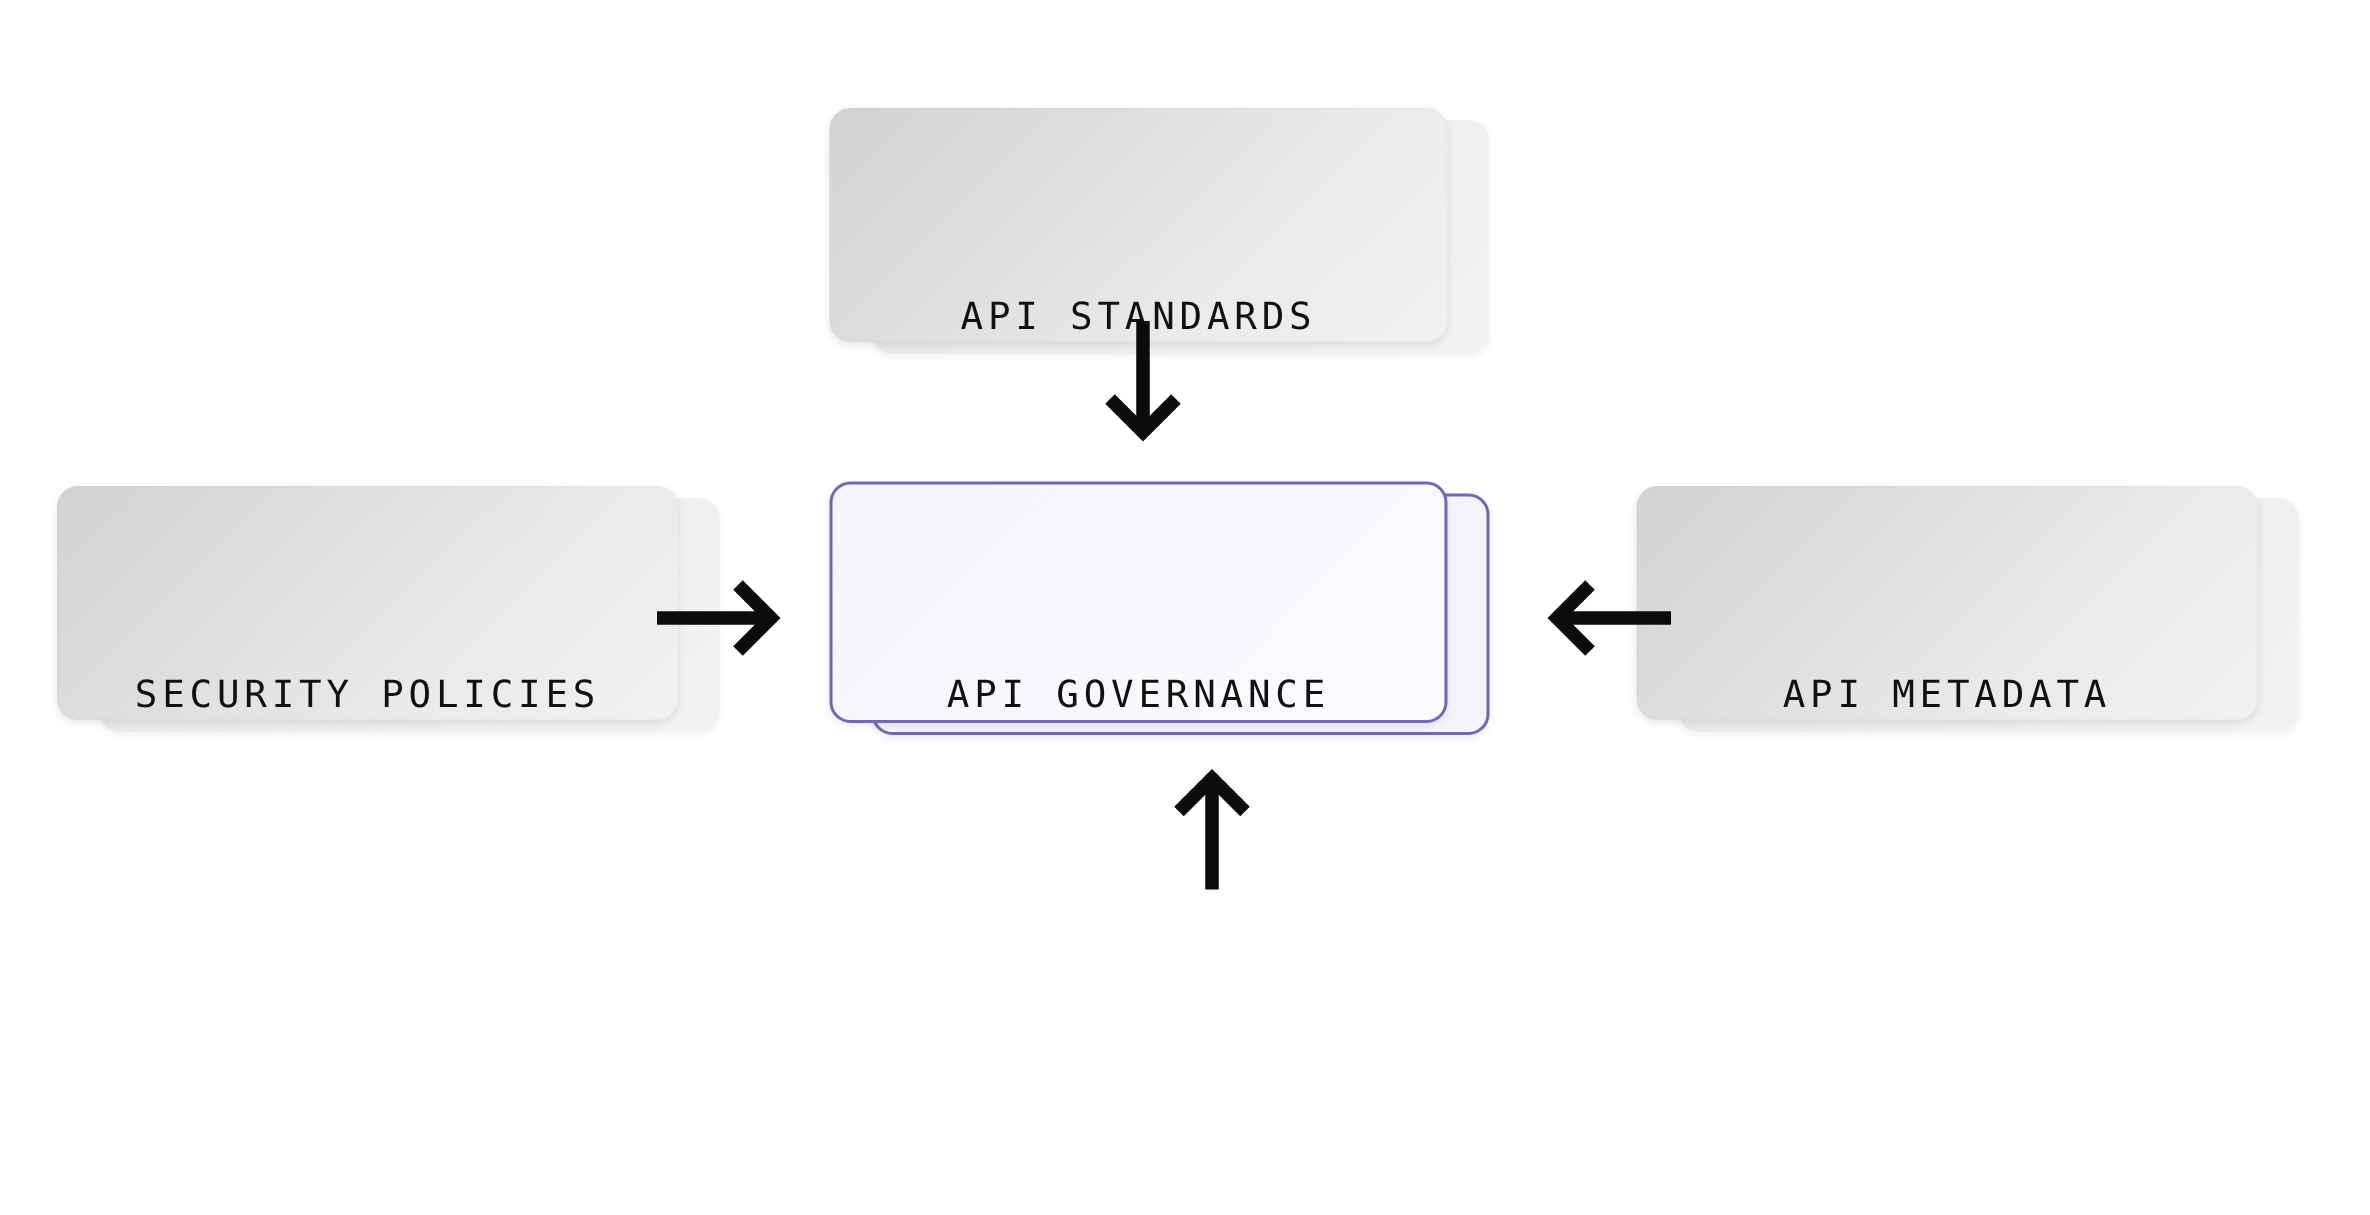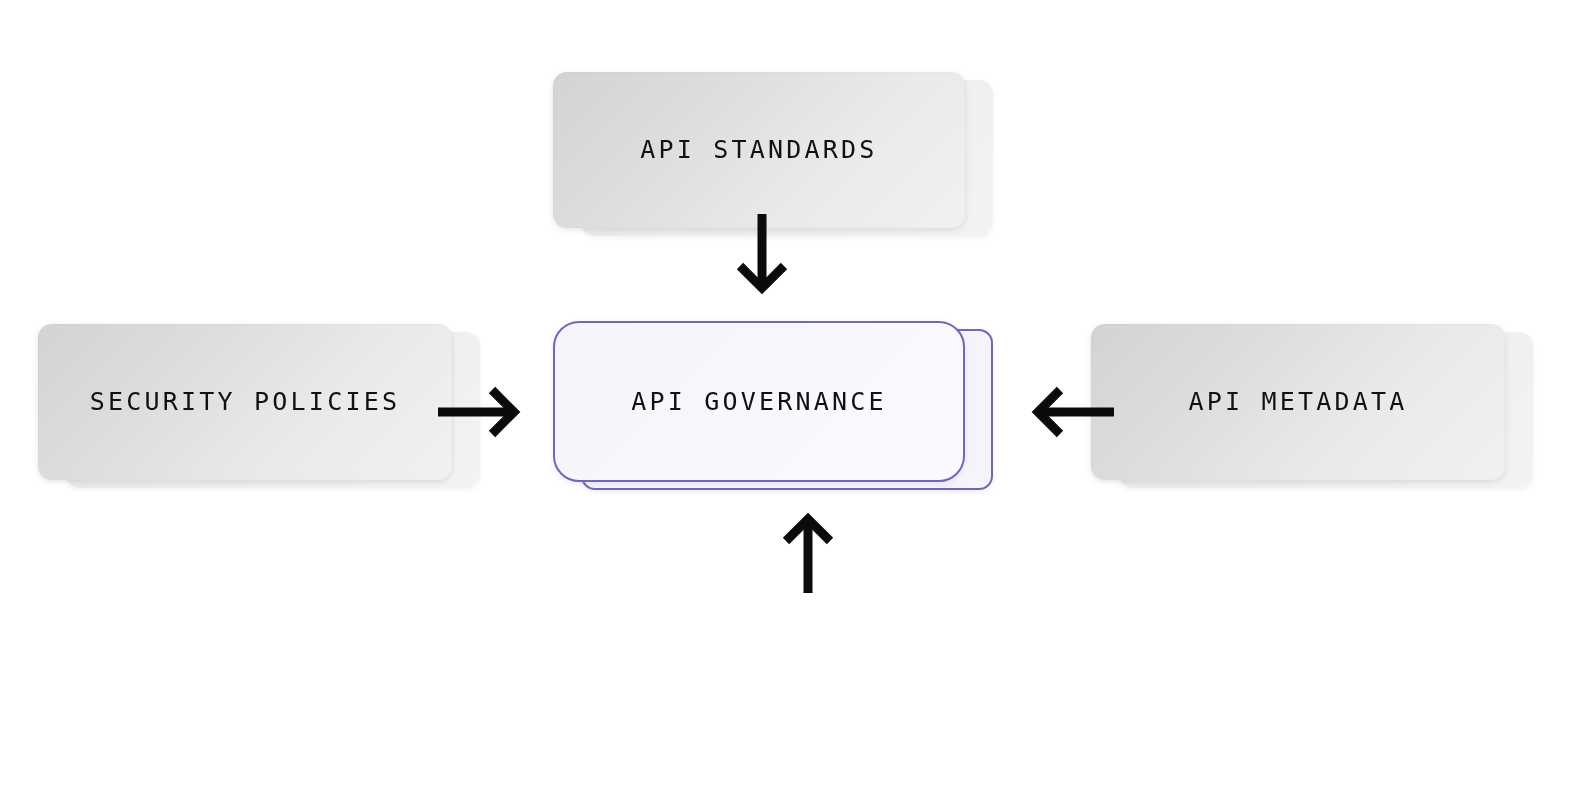--- a/index.html
+++ b/index.html
@@ -39,21 +39,21 @@
     position: absolute;
     left: 0;
     top: 0;
     right: 0;
     bottom: 0;
     border-radius: 14px;
     background: linear-gradient(135deg, #d2d3d5 0%, #dcdddf 32%, #e9eaea 66%, #f1f1f0 100%);
     box-shadow: 0 2px 6px rgba(0,0,0,0.10),
                 0 0 0 1px rgba(0,0,0,0.015) inset;
     display: flex;
-    align-items: center;
+    align-items: flex-end;
     justify-content: center;
   }
   .node .label {
     font-family: "DejaVu Sans Mono", "Liberation Mono", monospace;
     font-size: 25px;
     letter-spacing: 3.2px;
     color: #111111;
     text-align: center;
     line-height: 1.36;
     white-space: pre-line;
@@ -63,21 +63,21 @@
   
   .node.highlight .card-back {
     background: #f6f4fb;
     border: 2px solid #6f68b5;
     border-radius: 14px;
     box-shadow: 0 2px 5px rgba(70,60,150,0.10);
   }
   .node.highlight .card-front {
     background: linear-gradient(135deg, #f6f4fb 0%, #f8f7fc 50%, #fbfafe 100%);
     border: 2px solid #6f68b5;
-    border-radius: 26px;
+    border-radius: 14px;
     box-shadow: 0 2px 6px rgba(70,60,150,0.10);
   }
 
   
   .arrow {
     position: absolute;
     overflow: visible;
   }
   .arrow path, .arrow line {
     stroke: #0b0b0b;

